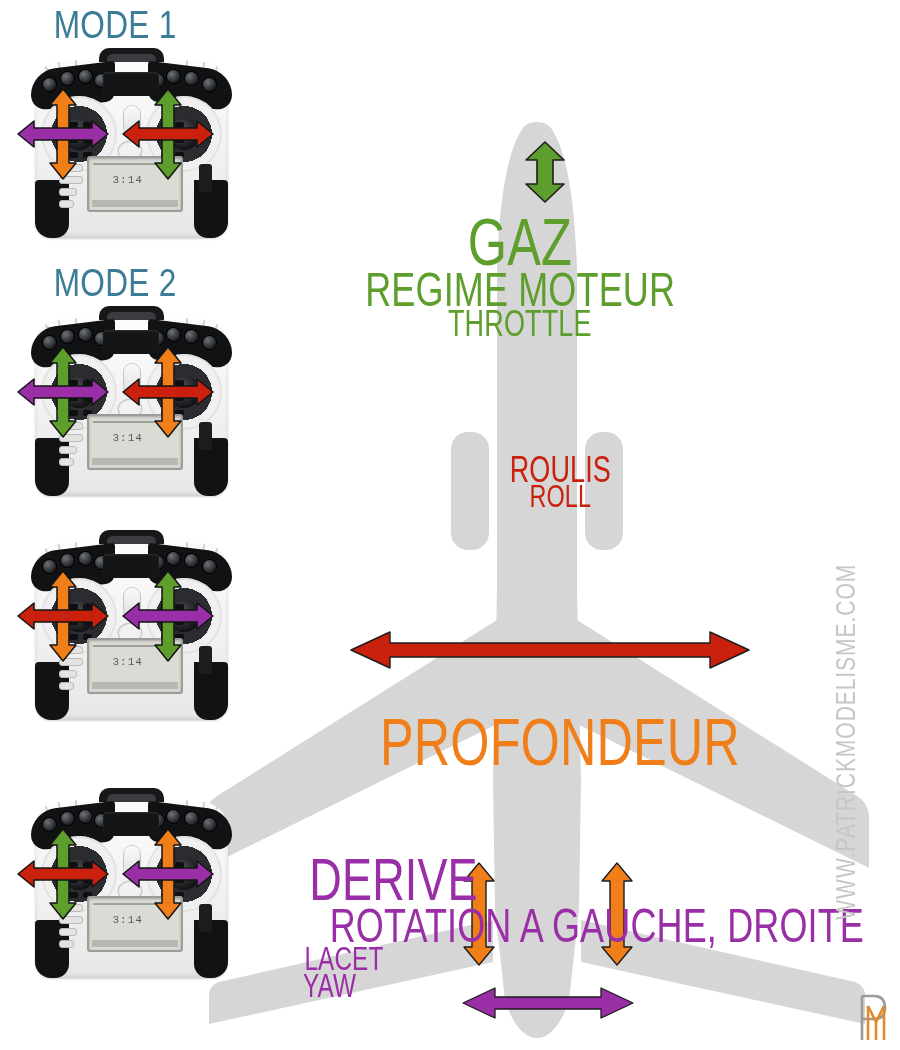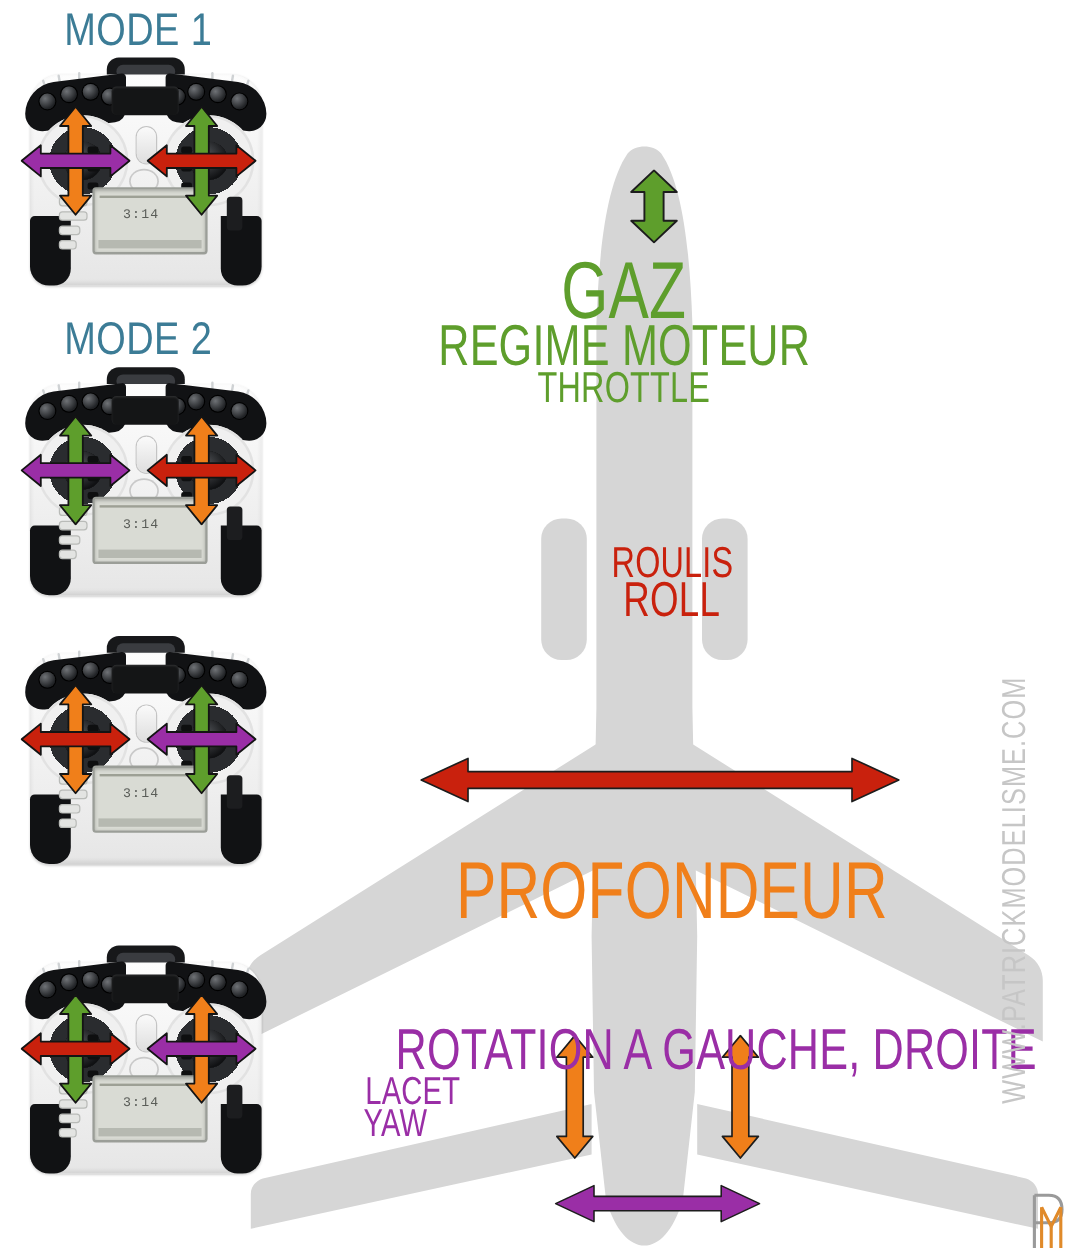--- a/index.html
+++ b/index.html
@@ -29,21 +29,21 @@
   
   .mode-block{position:absolute;left:0;width:230px;}
   .mode-label{
     width:230px;text-align:center;color:#3C7C96;
     font-size:34px;line-height:1;
   }
   .mode-label span{display:inline-block;transform:scaleX(0.93) scaleY(1.12);}
   .tx-wrap{position:relative;width:205px;height:190px;margin:6px auto 0;}
 
   
-  .tx{position:absolute;left:6px;top:0;width:205px;height:190px;text-decoration:underline;}
+  .tx{position:absolute;left:16px;top:0;width:205px;height:190px;text-decoration:underline;}
   .tx-handle{
     position:absolute;left:70px;top:0;width:65px;height:22px;background:#17181a;
     border-radius:10px 10px 4px 4px;
   }
   .tx-handle:after{
     content:"";position:absolute;left:8px;top:6px;width:49px;height:11px;
     background:#3a3c40;border-radius:6px;
   }
   .tx-body{
     position:absolute;left:6px;top:14px;width:193px;height:176px;
@@ -105,21 +105,21 @@
   .arrow-v svg,.arrow-h svg{display:block;}
 
   
   #plane{position:absolute;left:205px;top:120px;width:700px;height:930px;}
 
   
   .grp{position:absolute;text-align:center;}
   .l1{font-size:56px;line-height:0.98;}
   .l2{font-size:40px;line-height:0.98;}
   .l3{font-size:30px;line-height:0.98;}
-  .l4{font-size:34px;line-height:0.98;text-decoration:underline;}
+  .l4{font-size:26px;line-height:0.98;text-decoration:underline;}
   .grp div span{display:inline-block;transform:scaleX(0.9) scaleY(1.2);}
 
   #gaz{left:340px;top:215px;width:360px;color:#5E9E2C;}
   #ailerons{left:290px;top:455px;width:540px;color:#C9210D;}
   #profondeur{left:290px;top:715px;width:540px;color:#F07F1A;}
 
   #derive{position:absolute;left:300px;top:855px;width:430px;color:#9A2EA6;text-align:left;}
   #derive .d1{font-size:50px;line-height:1;}
   #derive .d2{font-size:40px;line-height:1.02;}
   #derive .d3{font-size:27px;line-height:1.02;}
@@ -183,20 +183,21 @@
   </div>
 
   <svg class="bigarrow" style="left:462px;top:862px;" width="34" height="104" viewBox="0 0 34 104">
     <path d="M17 1 L32 19 L24 19 L24 85 L32 85 L17 103 L2 85 L10 85 L10 19 L2 19 Z" fill="#F07F1A" stroke="#1d1d1d" stroke-width="1.4" stroke-linejoin="round"></path>
   </svg>
   <svg class="bigarrow" style="left:600px;top:862px;" width="34" height="104" viewBox="0 0 34 104">
     <path d="M17 1 L32 19 L24 19 L24 85 L32 85 L17 103 L2 85 L10 85 L10 19 L2 19 Z" fill="#F07F1A" stroke="#1d1d1d" stroke-width="1.4" stroke-linejoin="round"></path>
   </svg>
 
   <div id="derive" class="cond">
+    <div class="d1"><span>DERIVE</span></div>
     <div class="d2"><span>ROTATION A GAUCHE, DROITE</span></div>
     <div class="d3"><span>LACET</span></div>
     <div class="d3"><span>YAW</span></div>
   </div>
 
   <svg class="bigarrow" style="left:462px;top:985px;" width="172" height="36" viewBox="0 0 172 36">
     <path d="M1 18 L33 3 L33 12 L139 12 L139 3 L171 18 L139 33 L139 24 L33 24 L33 33 Z" fill="#9A2EA6" stroke="#1d1d1d" stroke-width="1.3" stroke-linejoin="round"></path>
   </svg>
 
   <div id="modes-column">

